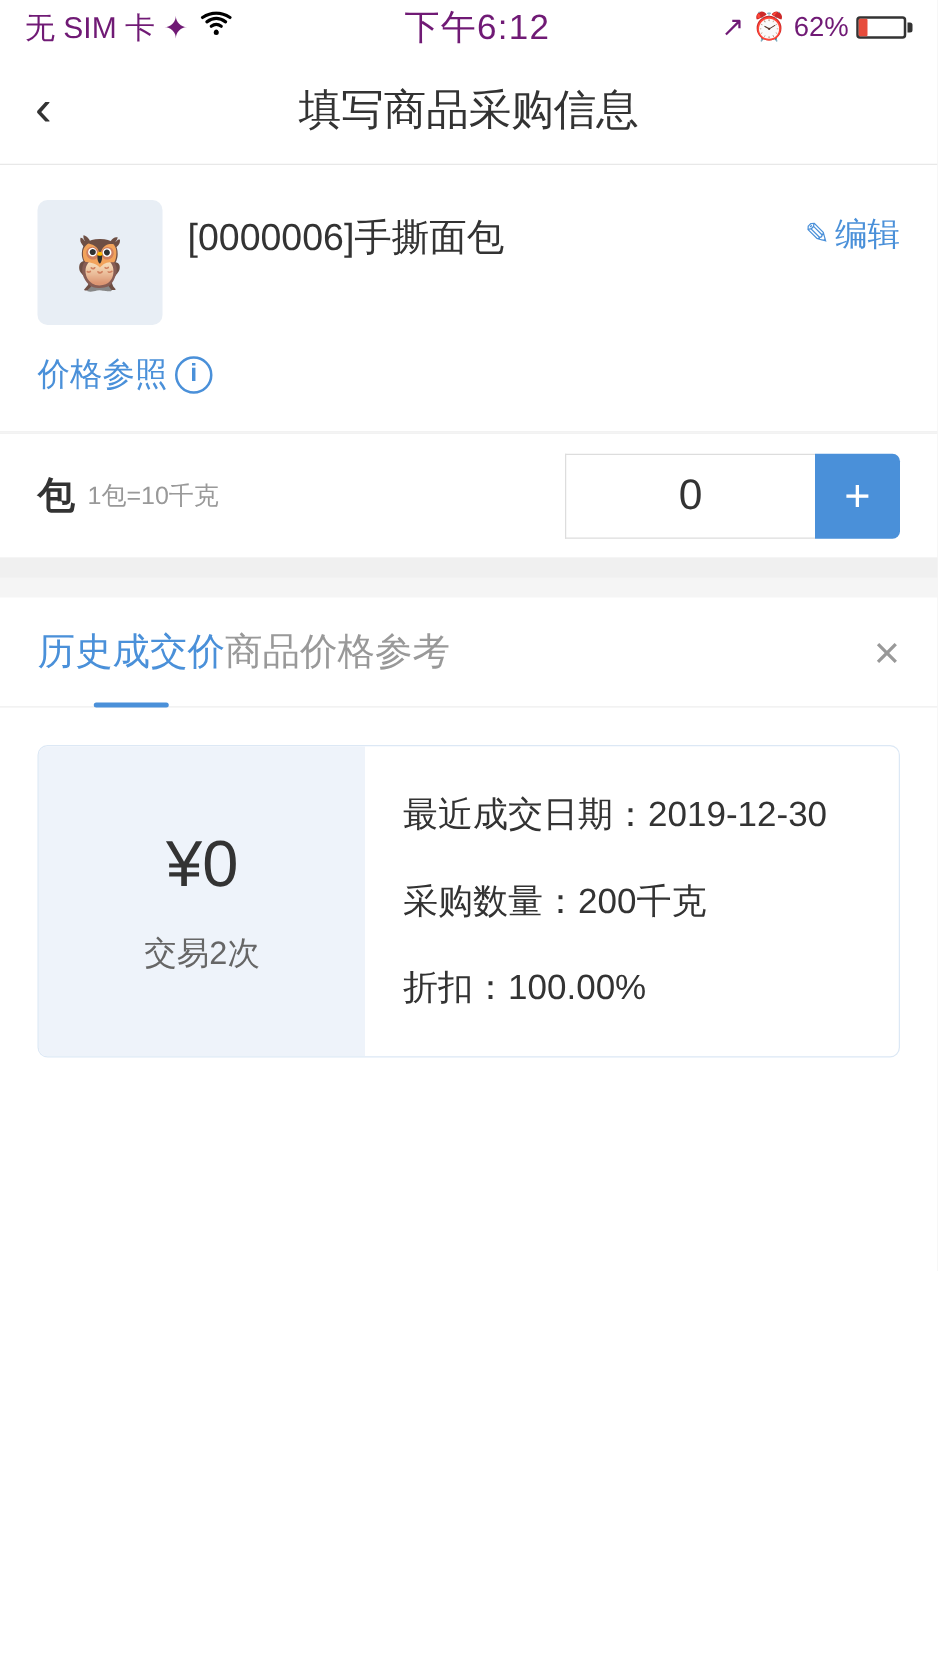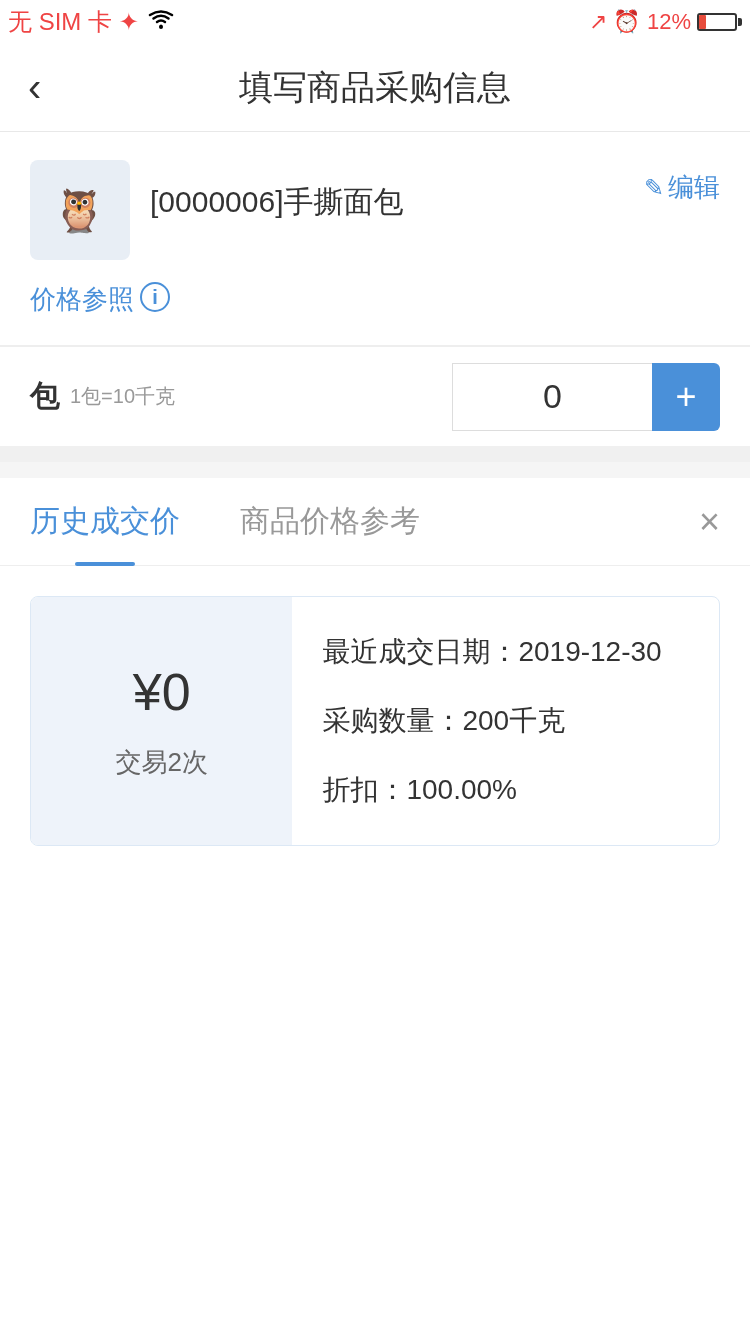--- a/index.html
+++ b/index.html
@@ -13,23 +13,23 @@
     }
 
     
     .status-bar {
       width: 750px;
       height: 44px;
       background: #fff;
       display: flex;
       align-items: center;
       justify-content: space-between;
-      padding: 0 8px;
-      font-size: 26px;
-      color: #ef4444;
+      padding: 0 20px;
+      font-size: 26px;
+      color: #701a75;
     }
     .status-left { display: flex; align-items: center; gap: 8px; font-size: 24px; }
     .status-center { font-size: 28px; font-weight: 400; letter-spacing: 1px; }
     .status-right { display: flex; align-items: center; gap: 6px; font-size: 22px; }
     .battery-icon {
       display: inline-flex; align-items: center;
     }
     .battery-body {
       width: 40px; height: 18px;
       border: 2px solid #333;
@@ -103,21 +103,21 @@
       flex-shrink: 0;
     }
     .owl-icon {
       font-size: 42px;
       color: #7a8fa6;
     }
     .product-name {
       font-size: 30px;
       font-weight: 500;
       color: #333;
-      margin-top: 22px;
+      margin-top: 10px;
     }
     .edit-link {
       color: #4a90d9;
       font-size: 26px;
       display: flex;
       align-items: center;
       gap: 4px;
       white-space: nowrap;
       margin-top: 10px;
     }
@@ -144,20 +144,21 @@
       border-radius: 4px;
       padding: 4px 12px;
       font-size: 26px;
       color: #333;
       background: #fff;
     }
     .price-ref {
       color: #4a90d9;
       font-size: 26px;
       display: flex;
+      align-items: center;
       gap: 6px;
     }
     .info-circle {
       width: 30px; height: 30px;
       border-radius: 50%;
       border: 2px solid #4a90d9;
       display: inline-flex;
       align-items: center;
       justify-content: center;
       font-size: 20px;
@@ -229,21 +230,20 @@
       display: flex;
       align-items: center;
       justify-content: space-between;
       height: 88px;
       border-bottom: 1px solid #eee;
       padding: 0 30px;
     }
     .tabs {
       display: flex;
       align-items: center;
-      gap: 60px;
     }
     .tab-item {
       font-size: 30px;
       color: #999;
       cursor: pointer;
       height: 88px;
       display: flex;
       flex-direction: column;
       align-items: center;
       justify-content: center;
@@ -332,24 +332,25 @@
     <span>
       <svg width="28" height="20" viewBox="0 0 28 20">
         <path d="M14 16 Q14 16 14 16" stroke="#000" stroke-width="3" fill="none" stroke-linecap="round"></path>
         <path d="M10 12 Q14 9 18 12" stroke="#000" stroke-width="2.5" fill="none" stroke-linecap="round"></path>
         <path d="M6.5 8.5 Q14 3 21.5 8.5" stroke="#000" stroke-width="2.5" fill="none" stroke-linecap="round"></path>
         <path d="M3 5 Q14 -2 25 5" stroke="#000" stroke-width="2.5" fill="none" stroke-linecap="round"></path>
         <circle cx="14" cy="17" r="2" fill="#000"></circle>
       </svg>
     </span>
   </div>
+  <div class="status-center">下午6:12</div>
   <div class="status-right">
     <span>↗</span>
     <span>⏰</span>
-    <span>12%</span>
+    <span>62%</span>
     <div class="battery-icon">
       <div class="battery-body">
         <div class="battery-fill"></div>
       </div>
       <div class="battery-tip"></div>
     </div>
   </div>
 </div>
 
 <div class="nav-bar">

